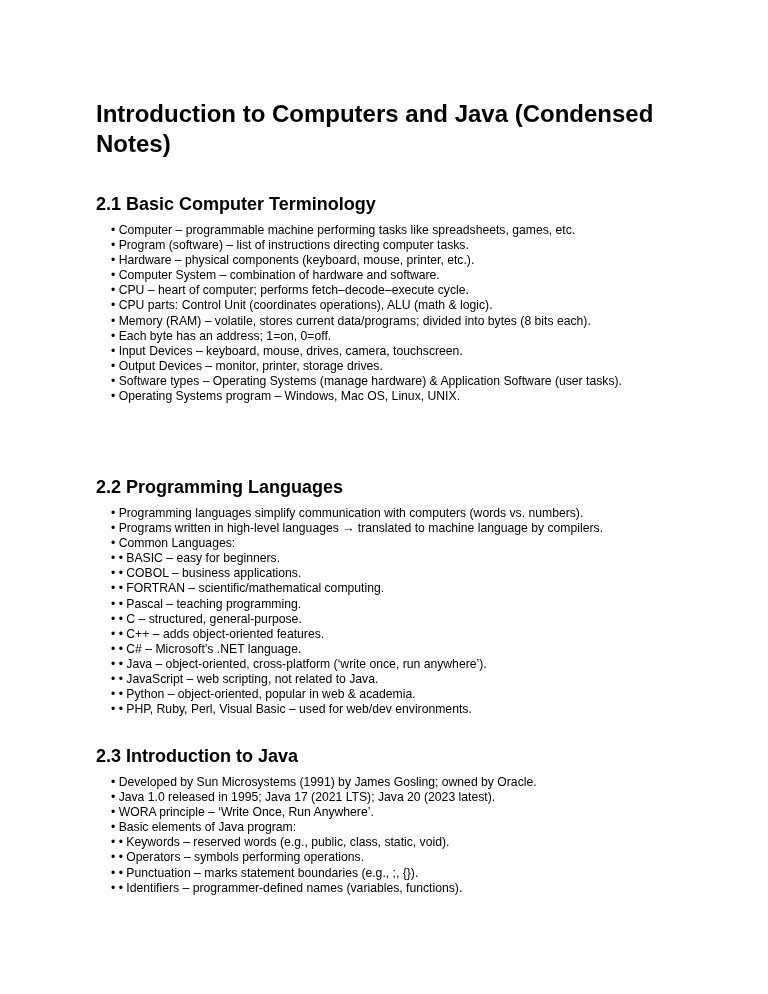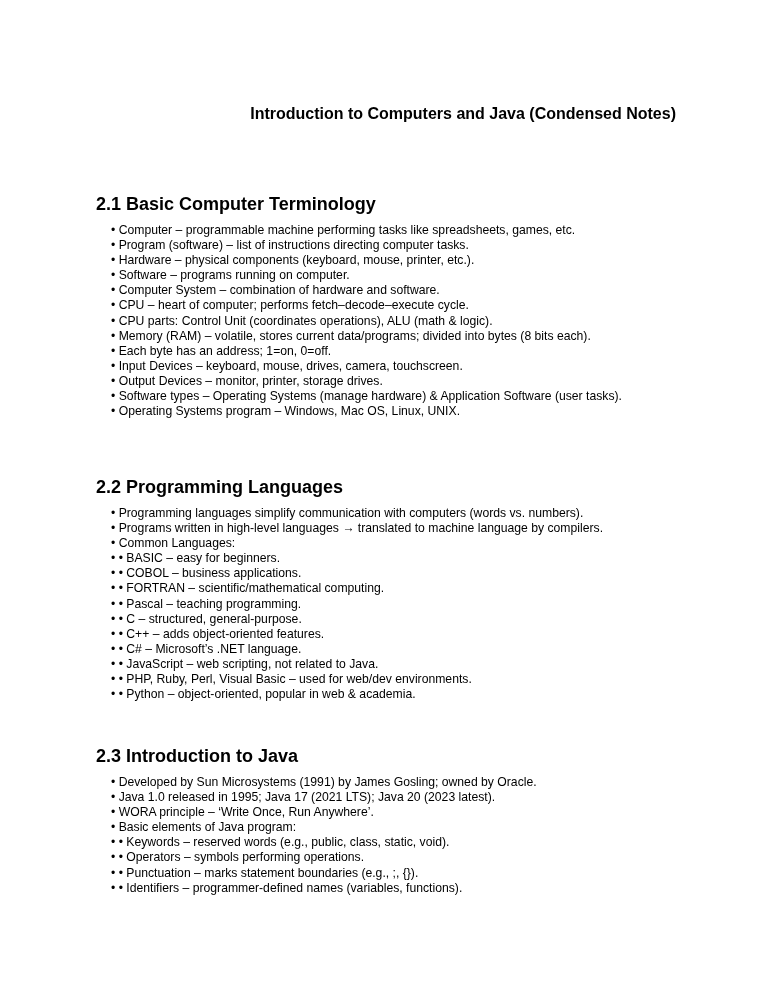--- a/index.html
+++ b/index.html
@@ -4,40 +4,39 @@
   <style>
     html, body { margin: 0; padding: 0; background: #ffffff; }
     body {
       width: 768px; height: 994px; overflow: hidden;
       font-family: "Liberation Sans", sans-serif; color: #000000;
       position: relative;
     }
     .page { position: absolute; left: 96px; top: 0; width: 580px; }
     .title {
       margin: 0; position: absolute; top: 99px; left: 0; width: 580px;
-      text-align: right; font-weight: bold; font-size: 16px; line-height: 30px;
+      text-align: left; font-weight: bold; font-size: 24px; line-height: 30px;
     }
     .section { position: absolute; left: 0; width: 600px; }
     .section h2 { margin: 0; font-size: 18px; font-weight: bold; line-height: 22px; }
     .section ul { list-style: none; margin: 15px; padding: 0; margin-top: 8px; }
     .section li { font-size: 12.2px; line-height: 15.1px; white-space: nowrap; }
   </style>
 </head>
 <body>
 
 <div class="page">
   <h1 class="title">Introduction to Computers and Java (Condensed Notes)</h1>
 
   <div class="section" style="top:193px;">
     <h2>2.1 Basic Computer Terminology</h2>
     <ul>
       <li>• Computer – programmable machine performing tasks like spreadsheets, games, etc.</li>
       <li>• Program (software) – list of instructions directing computer tasks.</li>
       <li>• Hardware – physical components (keyboard, mouse, printer, etc.).</li>
-      <li>• Software – programs running on computer.</li>
       <li>• Computer System – combination of hardware and software.</li>
       <li>• CPU – heart of computer; performs fetch–decode–execute cycle.</li>
       <li>• CPU parts: Control Unit (coordinates operations), ALU (math &amp; logic).</li>
       <li>• Memory (RAM) – volatile, stores current data/programs; divided into bytes (8 bits each).</li>
       <li>• Each byte has an address; 1=on, 0=off.</li>
       <li>• Input Devices – keyboard, mouse, drives, camera, touchscreen.</li>
       <li>• Output Devices – monitor, printer, storage drives.</li>
       <li>• Software types – Operating Systems (manage hardware) &amp; Application Software (user tasks).</li>
       <li>• Operating Systems program – Windows, Mac OS, Linux, UNIX.</li>
     </ul>
@@ -49,23 +48,24 @@
       <li>• Programming languages simplify communication with computers (words vs. numbers).</li>
       <li>• Programs written in high-level languages → translated to machine language by compilers.</li>
       <li>• Common Languages:</li>
       <li>• • BASIC – easy for beginners.</li>
       <li>• • COBOL – business applications.</li>
       <li>• • FORTRAN – scientific/mathematical computing.</li>
       <li>• • Pascal – teaching programming.</li>
       <li>• • C – structured, general-purpose.</li>
       <li>• • C++ – adds object-oriented features.</li>
       <li>• • C# – Microsoft’s .NET language.</li>
+      <li>• • Java – object-oriented, cross-platform (‘write once, run anywhere’).</li>
       <li>• • JavaScript – web scripting, not related to Java.</li>
+      <li>• • Python – object-oriented, popular in web &amp; academia.</li>
       <li>• • PHP, Ruby, Perl, Visual Basic – used for web/dev environments.</li>
-      <li>• • Python – object-oriented, popular in web &amp; academia.</li>
     </ul>
   </div>
 
   <div class="section" style="top:745px;">
     <h2>2.3 Introduction to Java</h2>
     <ul>
       <li>• Developed by Sun Microsystems (1991) by James Gosling; owned by Oracle.</li>
       <li>• Java 1.0 released in 1995; Java 17 (2021 LTS); Java 20 (2023 latest).</li>
       <li>• WORA principle – ‘Write Once, Run Anywhere’.</li>
       <li>• Basic elements of Java program:</li>

